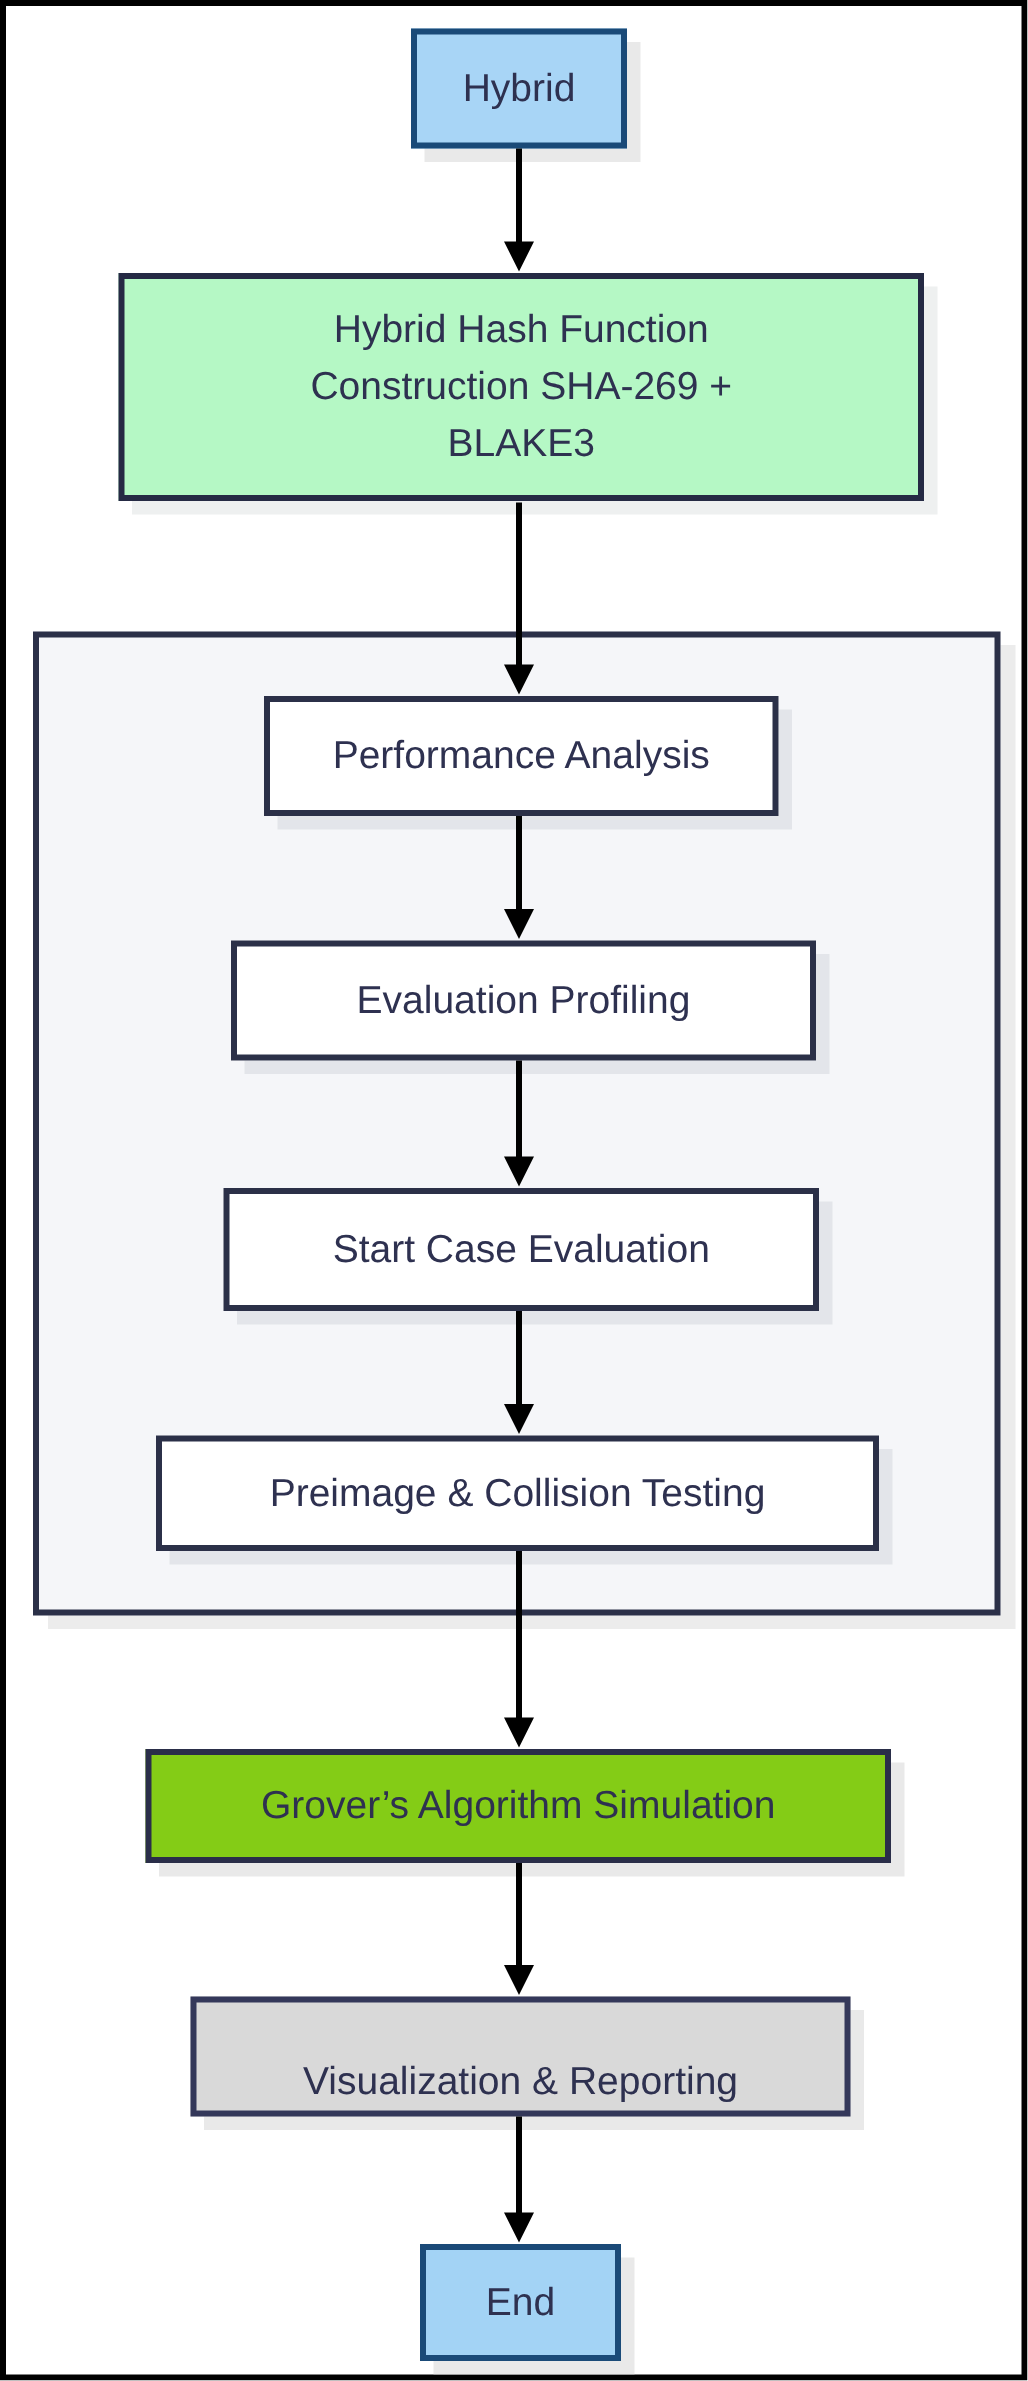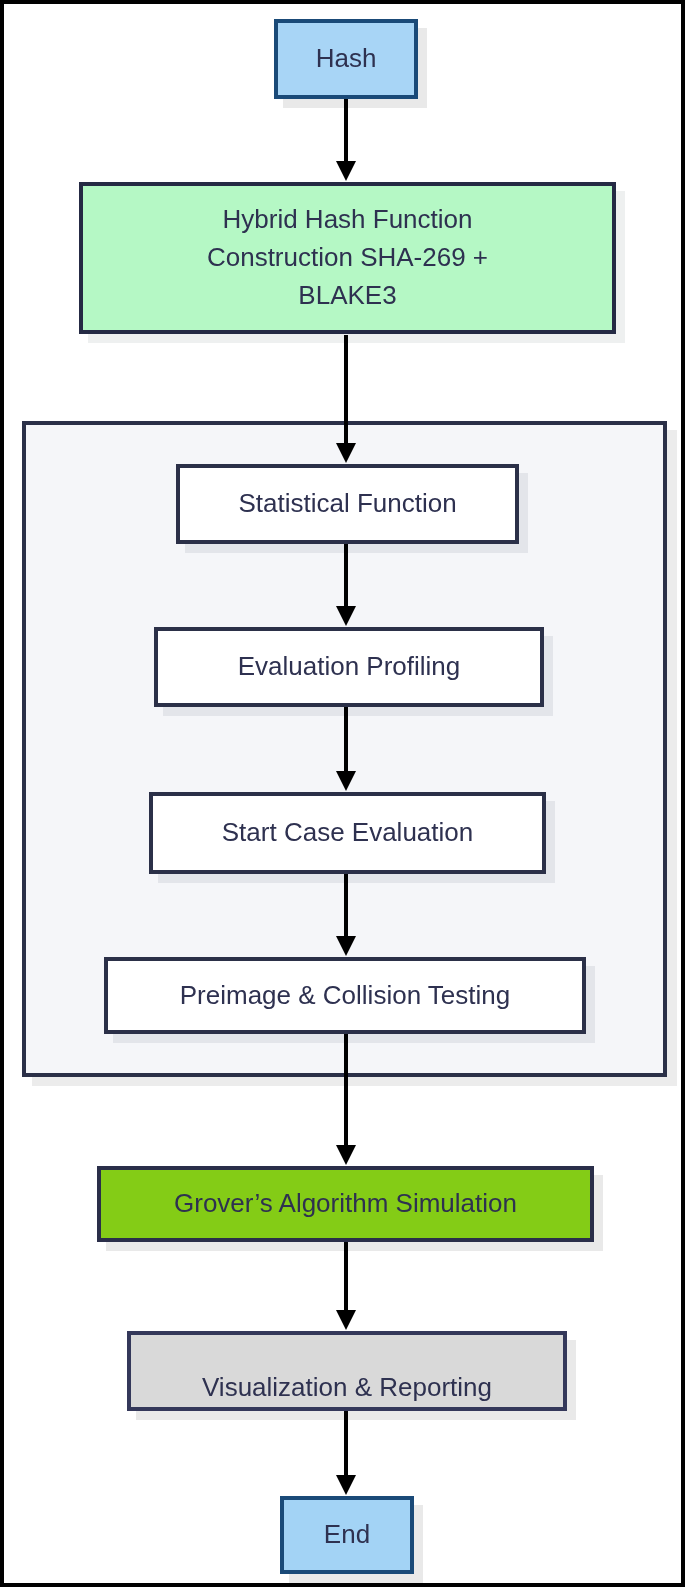--- a/index.html
+++ b/index.html
@@ -96,29 +96,29 @@
   .a8 { top: 1407px; height: 84px;  }
 </style>
 </head>
 <body>
 
 <div class="frame">
 
   <div class="group"></div>
 
   <div class="node node-start">
-    <span class="lbl">Hash</span>
+    <span class="lbl">Hybrid</span>
   </div>
 
   <div class="node node-hybrid">
     <span class="lbl">Hybrid Hash Function Construction SHA-269 + BLAKE3</span>
   </div>
 
   <div class="node node-step node-stat">
-    <span class="lbl">Statistical Function</span>
+    <span class="lbl">Performance Analysis</span>
   </div>
 
   <div class="node node-step node-perf">
     <span class="lbl">Evaluation Profiling</span>
   </div>
 
   <div class="node node-step node-edge">
     <span class="lbl">Start Case Evaluation</span>
   </div>
 

